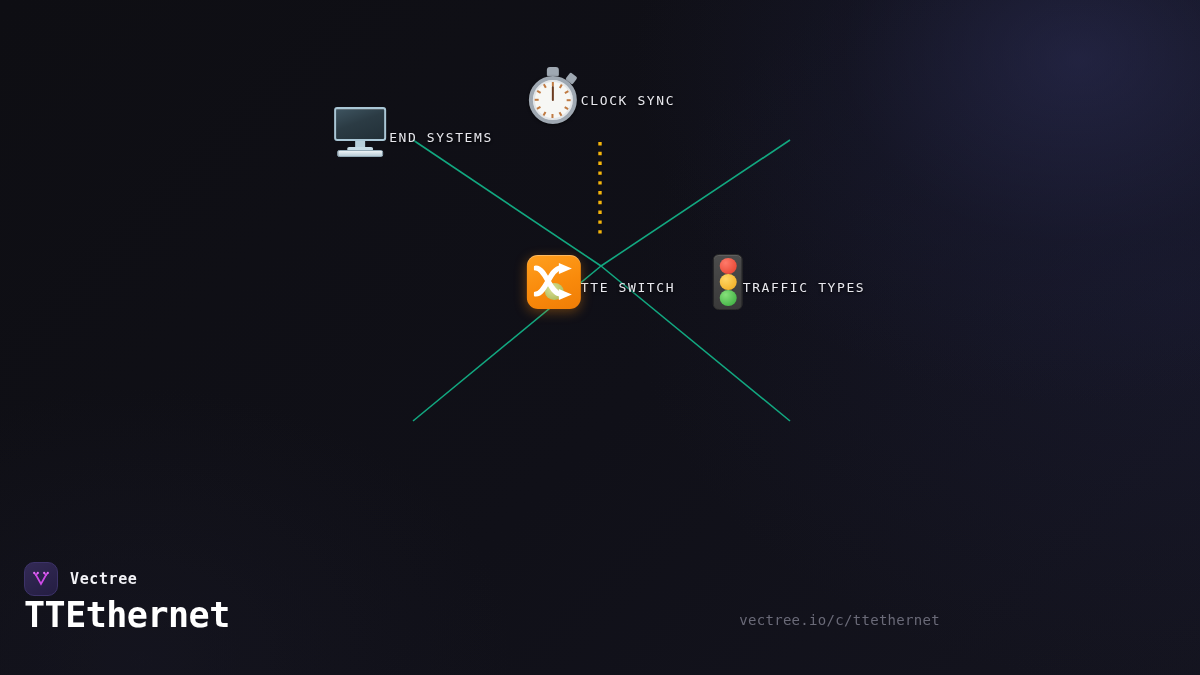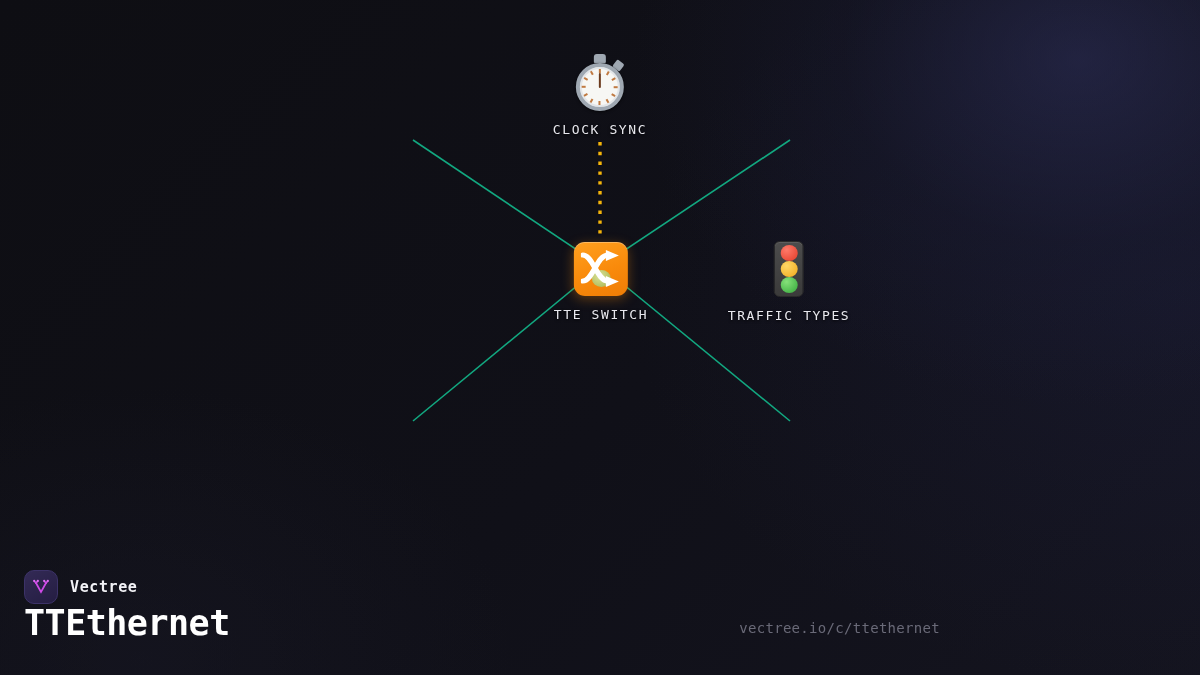--- a/index.html
+++ b/index.html
@@ -17,21 +17,21 @@
       linear-gradient(135deg, #0e0e13 0%, #101018 55%, #14141f 100%);
     overflow:hidden;
   }
 
   
   #edges { position:absolute; inset:0; width:1200px; height:675px; }
 
   
   .node {
     position:absolute;
-    display:flex; flex-direction:column; align-items:center;
+    display:flex; flex-direction:row; align-items:center;
     transform:translate(-50%,-50%);
     white-space:nowrap;
   }
   .node-glyph {
     line-height:1;
     font-family:"DejaVu Sans", sans-serif;
     text-align:center;
     user-select:none;
   }
   .node-label {
@@ -116,21 +116,21 @@
     display:flex; flex-direction:column; align-items:center;
     justify-content:space-around; padding:3px 0;
     box-shadow:inset 0 1px 0 rgba(255,255,255,0.1);
   }
   .tl-lamp { width:17px; height:17px; border-radius:50%; }
   .tl-red   { background:radial-gradient(circle at 35% 30%, #ff7a6a, #e33b27); }
   .tl-amber { background:radial-gradient(circle at 35% 30%, #ffd766, #f0a81a); }
   .tl-green { background:radial-gradient(circle at 35% 30%, #86e07a, #33a83a); }
 
   
-  #footer { position:absolute; left:0; bottom:8px; width:964px; height:120px; }
+  #footer { position:absolute; left:0; bottom:16px; width:964px; height:120px; }
   .brand-row {
     position:absolute; left:24px; top:23px;
     display:flex; align-items:center; gap:12px;
   }
   .brand-mark {
     width:34px; height:34px; border-radius:10px;
     background:linear-gradient(150deg,#332a55 0%,#241d42 100%);
     border:1px solid #3c3268;
     display:flex; align-items:center; justify-content:center;
   }
@@ -155,20 +155,31 @@
 <div id="stage">
 
   <svg id="edges" viewBox="0 0 1200 675" xmlns="http://www.w3.org/2000/svg">
     <line x1="413" y1="140" x2="601" y2="266" stroke="#12a880" stroke-width="1.6"></line>
     <line x1="601" y1="266" x2="790" y2="140" stroke="#12a880" stroke-width="1.6"></line>
     <line x1="601" y1="266" x2="413" y2="421" stroke="#12a880" stroke-width="1.6"></line>
     <line x1="601" y1="266" x2="790" y2="421" stroke="#12a880" stroke-width="1.6"></line>
     <line x1="600" y1="142" x2="600" y2="240" stroke="#f5b50a" stroke-width="3.4" stroke-dasharray="3.4 6.4" stroke-linecap="butt"></line>
   </svg>
 
+  <div class="node" style="left:412px; top:132px;">
+    <div class="node-glyph">
+      <div class="mon-wrap">
+        <div class="mon-screen"></div>
+        <div class="mon-neck"></div>
+        <div class="mon-base"></div>
+        <div class="mon-kbd"></div>
+      </div>
+    </div>
+    <div class="node-label">END SYSTEMS</div>
+  </div>
 
   <div class="node" style="left:600px; top:95px;">
     <div class="node-glyph">
       <div class="sw-wrap">
         <div class="sw-stem"></div>
         <div class="sw-btn"></div>
         <div class="sw-face"></div>
         <div class="sw-tick" style="transform:rotate(0deg);"></div>
         <div class="sw-tick" style="transform:rotate(30deg);"></div>
         <div class="sw-tick" style="transform:rotate(60deg);"></div>

